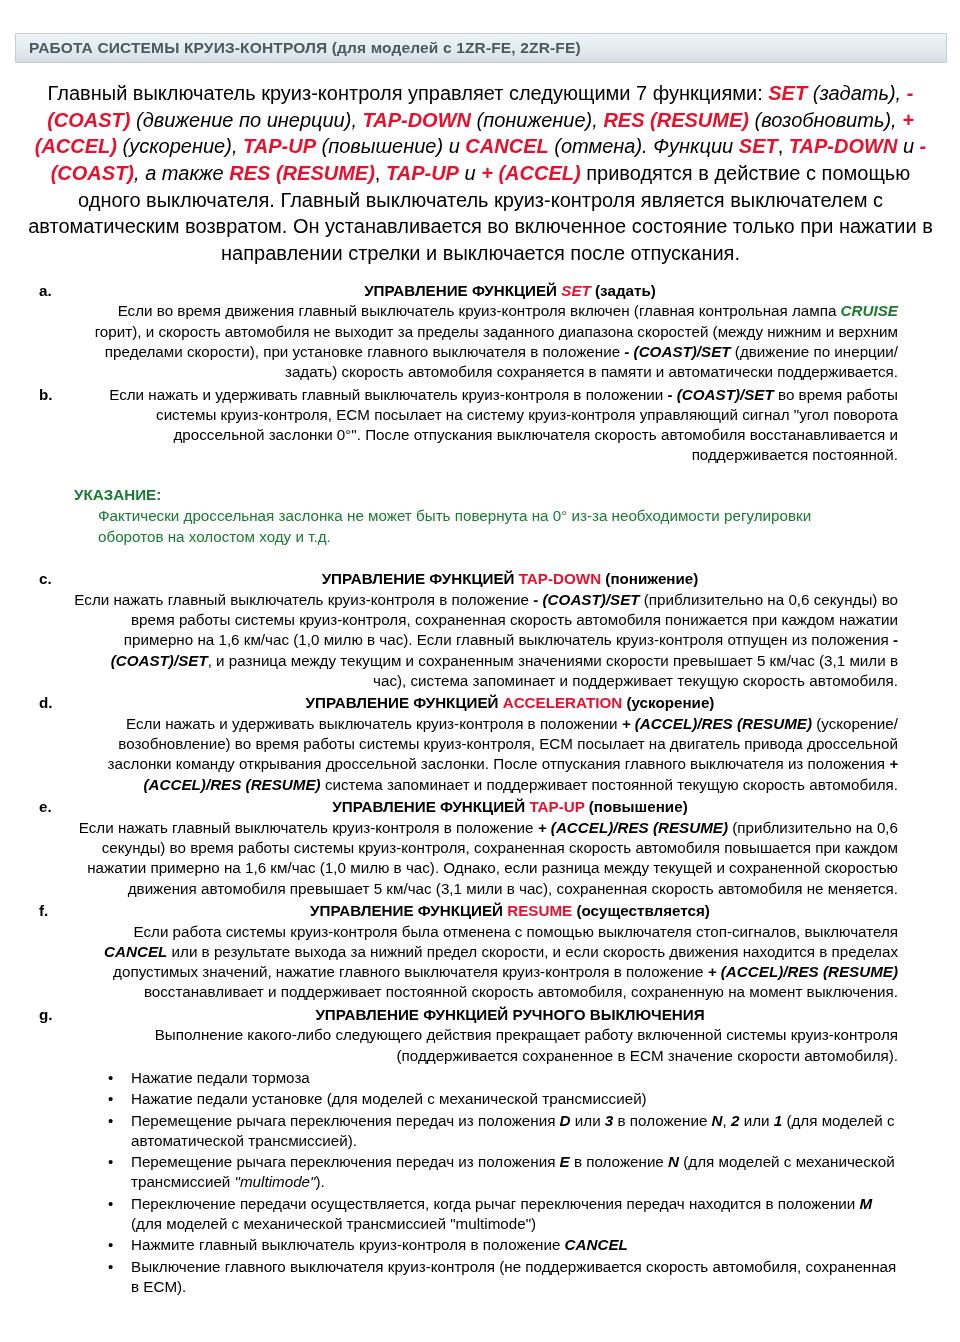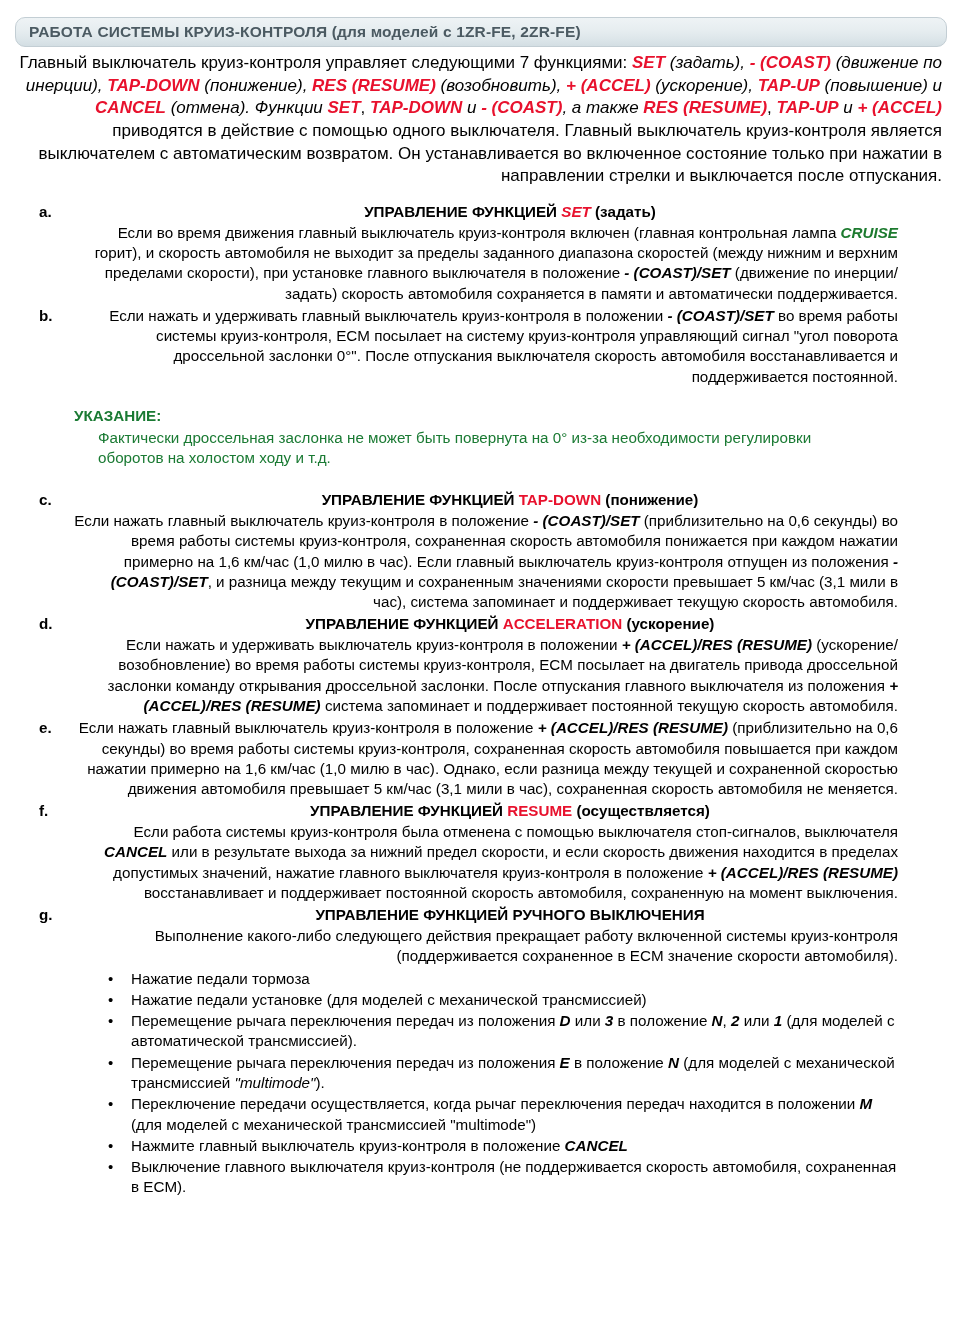--- a/index.html
+++ b/index.html
@@ -21,39 +21,39 @@
     min-height: 1342px;
     box-sizing: border-box;
     padding: 17px 14px 10px 14px;
     position: relative;
   }
 
   
   .title-bar {
     box-sizing: border-box;
     width: 932px;
-    margin: 0 0 4px 1px;
+    margin: 16px 0 4px 1px;
     padding: 5px 0 5px 13px;
     background: linear-gradient(to bottom, #eef3f5 0%, #e6edf0 45%, #dde6ea 75%, #d3dee3 100%);
     border: 1px solid #c3ced4;
-    border-radius: 10px;
+    border-radius: 1px;
     font-size: 15.5px;
     font-weight: bold;
     letter-spacing: 0.15px;
     color: #4b5a62;
     line-height: 1.15;
   }
 
   
   .intro {
-    font-size: 17px;
+    font-size: 20px;
     line-height: 1.335;
     font-style: italic;
-    margin: 5px 4px 0 5px;
-    text-align: right;
+    margin: 17px 4px 0 5px;
+    text-align: center;
   }
   .intro .plain { font-style: normal; }
 
   
   .sections {
     margin: 14px 0 0 0;
     padding: 0;
   }
   .sec {
     position: relative;
@@ -168,20 +168,21 @@
     </div>
 
     <div class="sec">
       <span class="marker">d.</span>
       <div class="sec-head"><span>УПРАВЛЕНИЕ ФУНКЦИЕЙ </span><span class="red-b">ACCELERATION</span><span> (ускорение)</span></div>
       <p class="sec-body"><span>Если нажать и удерживать выключатель круиз-контроля в положении </span><span class="bi">+ (ACCEL)/RES (RESUME)</span><span> (ускорение/возобновление) во время работы системы круиз-контроля, ECM посылает на двигатель привода дроссельной заслонки команду открывания дроссельной заслонки. После отпускания главного выключателя из положения </span><span class="bi">+ (ACCEL)/RES (RESUME)</span><span> система запоминает и поддерживает постоянной текущую скорость автомобиля.</span></p>
     </div>
 
     <div class="sec">
       <span class="marker">e.</span>
+      <div class="sec-head"><span>УПРАВЛЕНИЕ ФУНКЦИЕЙ </span><span class="red-b">TAP-UP</span><span> (повышение)</span></div>
       <p class="sec-body"><span>Если нажать главный выключатель круиз-контроля в положение </span><span class="bi">+ (ACCEL)/RES (RESUME)</span><span> (приблизительно на 0,6 секунды) во время работы системы круиз-контроля, сохраненная скорость автомобиля повышается при каждом нажатии примерно на 1,6 км/час (1,0 милю в час). Однако, если разница между текущей и сохраненной скоростью движения автомобиля превышает 5 км/час (3,1 мили в час), сохраненная скорость автомобиля не меняется.</span></p>
     </div>
 
     <div class="sec">
       <span class="marker">f.</span>
       <div class="sec-head"><span>УПРАВЛЕНИЕ ФУНКЦИЕЙ </span><span class="red-b">RESUME</span><span> (осуществляется)</span></div>
       <p class="sec-body"><span>Если работа системы круиз-контроля была отменена с помощью выключателя стоп-сигналов, выключателя </span><span class="bi">CANCEL</span><span> или в результате выхода за нижний предел скорости, и если скорость движения находится в пределах допустимых значений, нажатие главного выключателя круиз-контроля в положение </span><span class="bi">+ (ACCEL)/RES (RESUME)</span><span> восстанавливает и поддерживает постоянной скорость автомобиля, сохраненную на момент выключения.</span></p>
     </div>
 
     <div class="sec">

